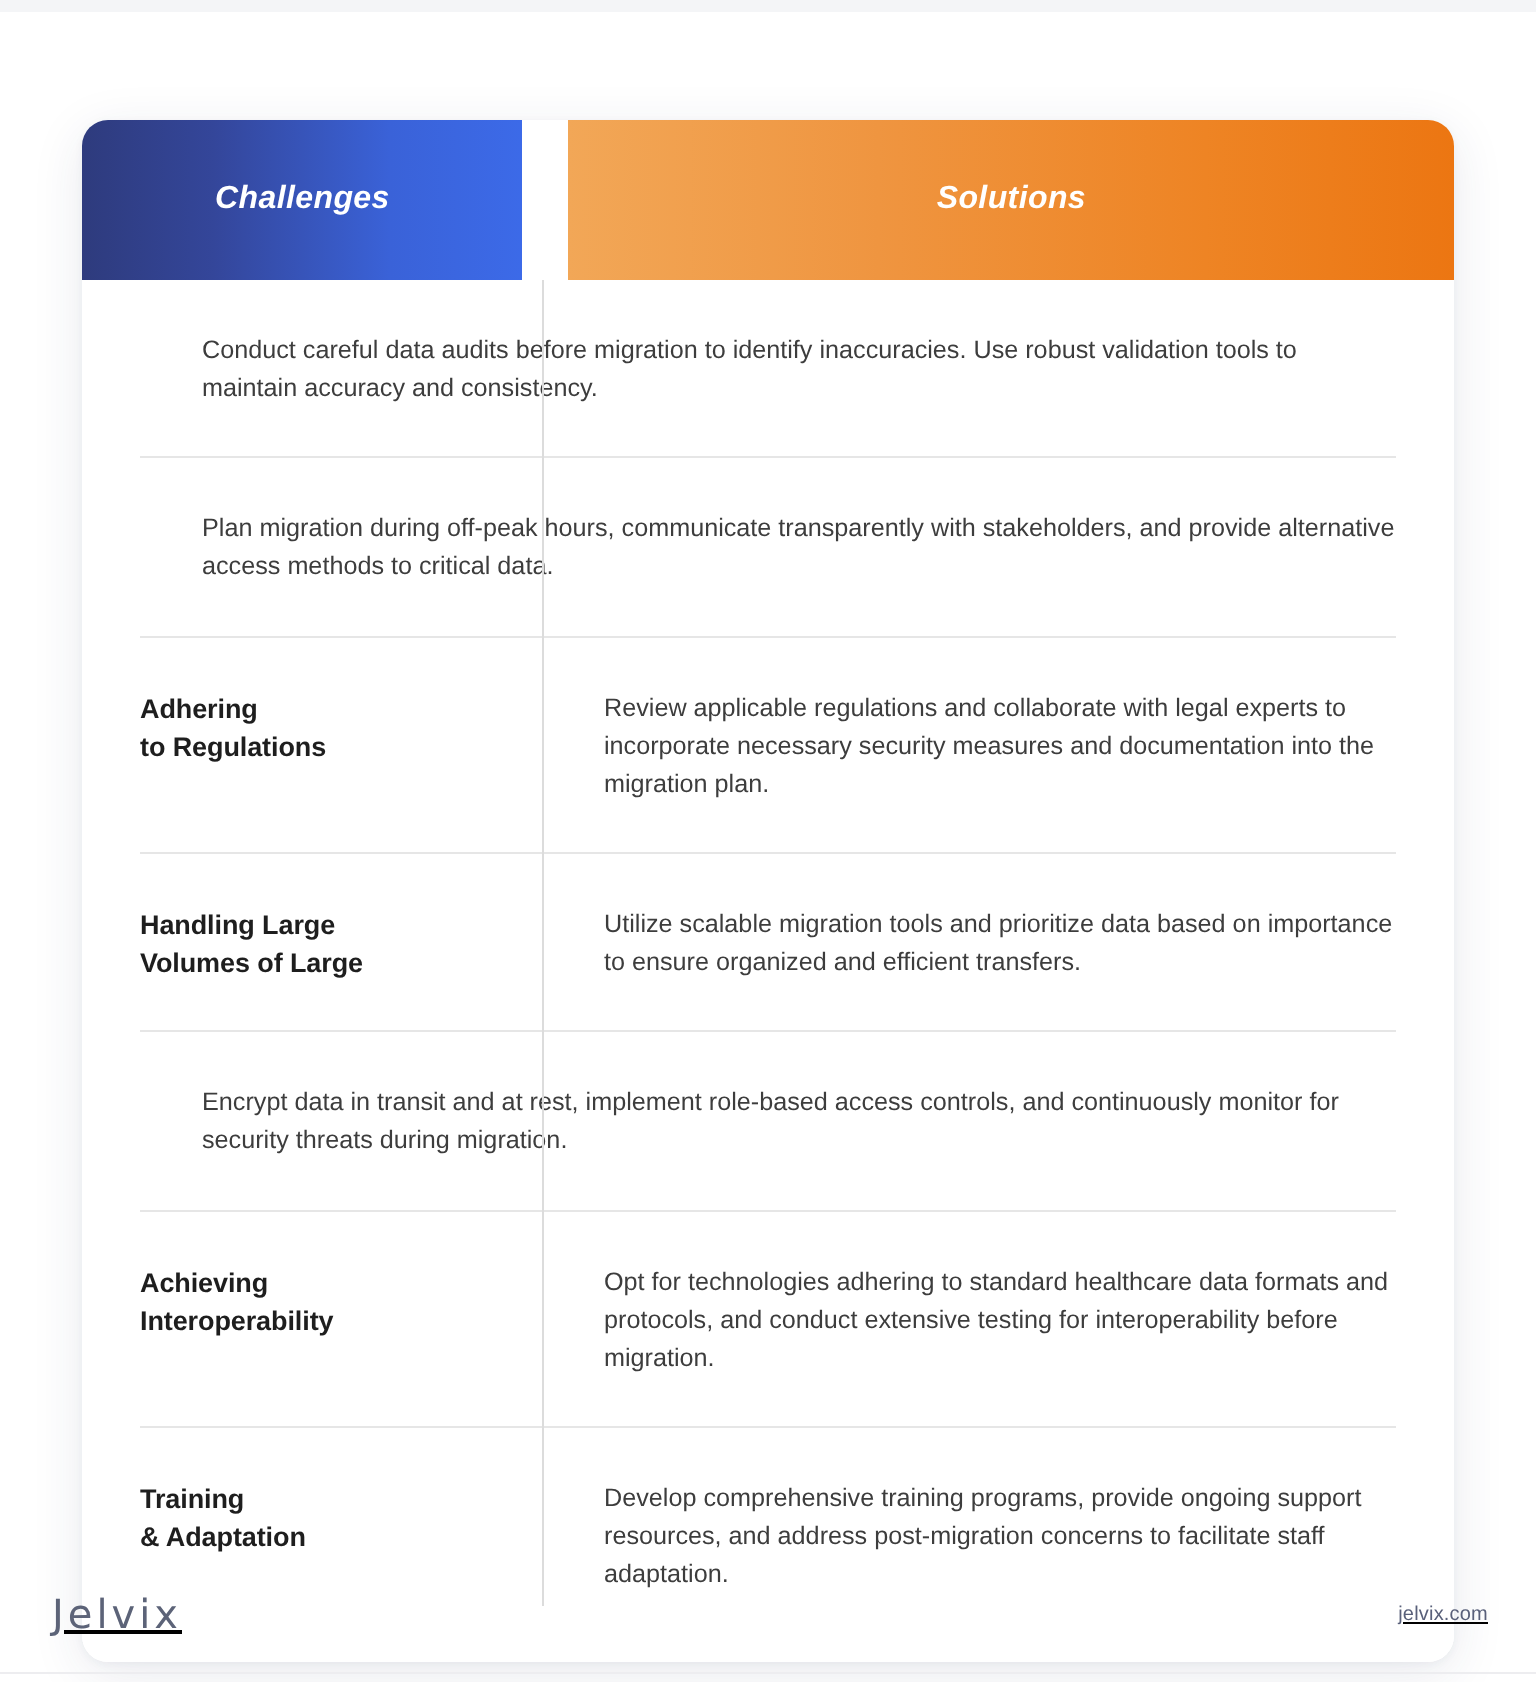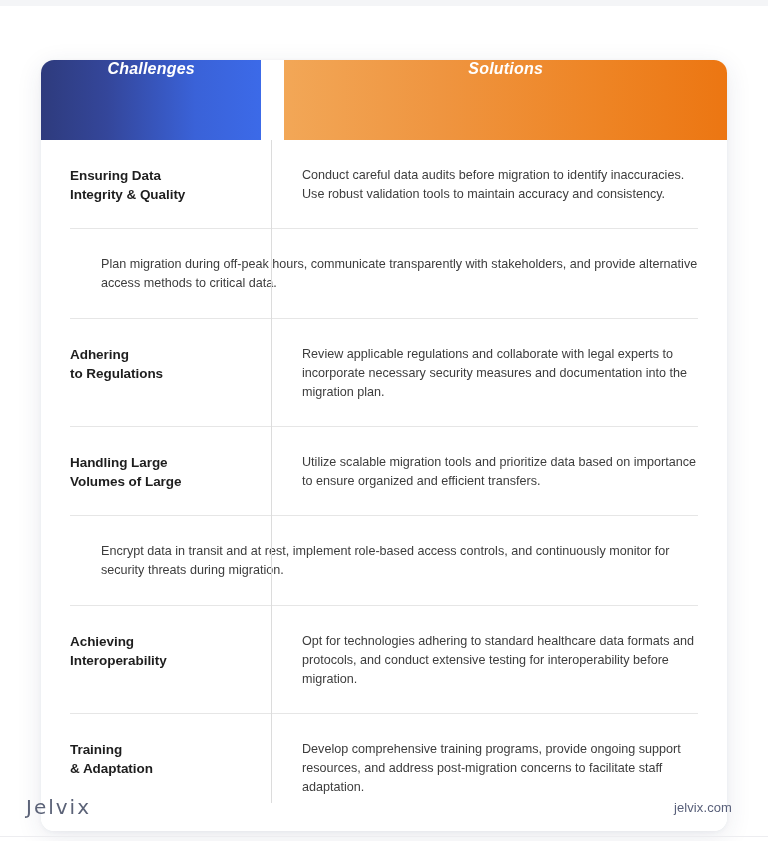--- a/index.html
+++ b/index.html
@@ -47,21 +47,21 @@
   .card-header {
     position: relative;
     display: flex;
     height: 80px;
     border-top-left-radius: 13px;
     border-top-right-radius: 13px;
     overflow: visible;
   }
   .hdr-cell {
     display: flex;
-    align-items: flex-start;
+    align-items: center;
     justify-content: center;
     position: relative;
   }
   .hdr-challenges {
     width: 228px;
     background: linear-gradient(90deg, #2e3b7d 0%, #34469a 30%, #3a62d8 70%, #3c6ae8 100%);
     border-top-left-radius: 13px;
   }
   .hdr-solutions {
     width: 458px;
@@ -147,38 +147,39 @@
     font-size: 12.6px;
     line-height: 1.52;
     color: #3d3d3d;
     font-weight: normal;
   }
 
   
   .footer {
     position: absolute;
     left: 0;
-    right: 12px;
+    right: 0;
     top: 786px;
     height: 42px;
     display: flex;
     align-items: center;
     justify-content: space-between;
     padding: 0 24px 0 26px;
     box-sizing: border-box;
+    text-decoration: underline;
   }
   .logo {
     font-size: 20px;
     color: #5c6378;
     letter-spacing: 2.0px;
     font-weight: normal;
     font-family: "DejaVu Sans", sans-serif;
   }
   .site-url {
-    font-size: 13px;
+    font-size: 10px;
     color: #59607a;
     letter-spacing: 0.1px;
     padding-left: 36px;
   }
   
   .bottom-hairline {
     position: absolute;
     left: 0; right: 0;
     top: 836px;
     height: 1px;
@@ -202,24 +203,20 @@
       <div class="hdr-cell hdr-solutions">
         <span class="hdr-label">Solutions</span>
         <span class="pointer pointer-orange"></span>
       </div>
     </div>
 
     <div class="card-body">
       <div class="col-divider"></div>
 
       <div class="row">
-        <div class="cell-challenge">
-          <span class="ln">Ensuring Data</span>
-          <span class="ln">Integrity &amp; Quality</span>
-        </div>
         <div class="cell-solution">Conduct careful data audits before migration to identify inaccuracies. Use robust validation tools to maintain accuracy and consistency.</div>
       </div>
 
       <div class="row">
         <div class="cell-solution">Plan migration during off-peak hours, communicate transparently with stakeholders, and provide alternative access methods to critical data.</div>
       </div>
 
       <div class="row">
         <div class="cell-challenge">
           <span class="ln">Adhering</span>

